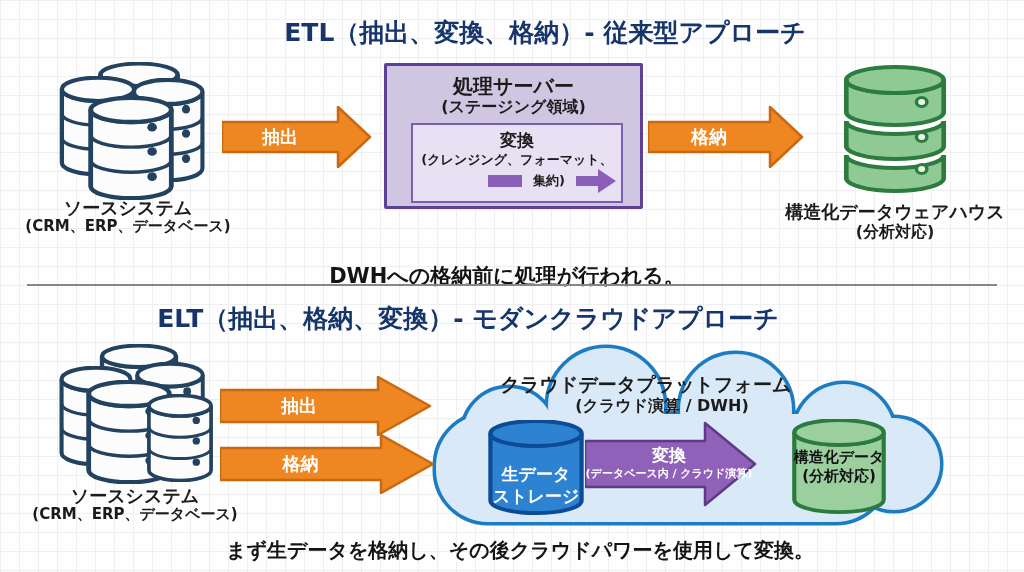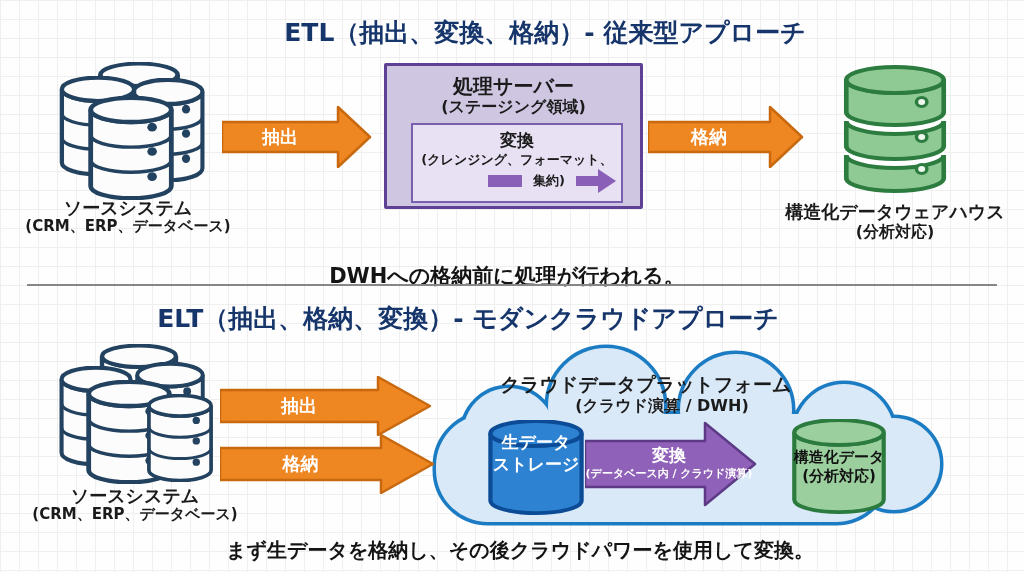--- a/index.html
+++ b/index.html
@@ -174,21 +174,21 @@
     </svg>
     <span class="arrow-label" style="left:0;top:18px;width:161px;">格納</span>
   </div>
 
   <div class="abs lbl" style="left:496px;top:372px;width:300px;font-size:19px;">クラウドデータプラットフォーム</div>
   <div class="abs lbl" style="left:512px;top:396px;width:300px;font-size:16px;">(クラウド演算 / DWH)</div>
 
   <svg class="abs" style="left:483px;top:420px;width:106px;height:96px;" viewBox="0 0 100 100" preserveAspectRatio="none">
       <use href="#blue-cyl"></use>
     </svg>
-  <div class="cyl-text" style="left:483px;top:432px;width:106px;color:#ffffff;font-size:17px;">
+  <div class="cyl-text" style="left:483px;top:464px;width:106px;color:#ffffff;font-size:17px;">
     <div>生データ</div>
     <div>ストレージ</div>
   </div>
 
   <div class="abs" style="left:585px;top:421px;width:172px;height:86px;">
     <svg viewBox="0 0 172 86" width="172" height="86" preserveAspectRatio="none">
       <polygon points="0,20 120,20 120,2 170,43 120,84 120,66 0,66" fill="#9061b8" stroke="#5d3a86" stroke-width="2.5" stroke-linejoin="round"></polygon>
     </svg>
     <div class="cyl-text" style="left:-4px;top:24px;width:176px;color:#ffffff;">
       <div style="font-size:17px;">変換</div>

